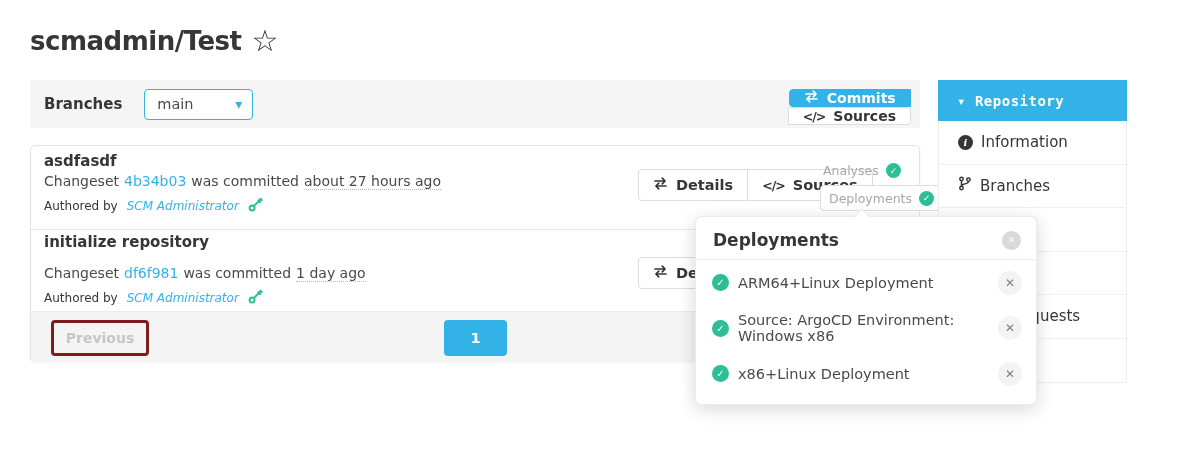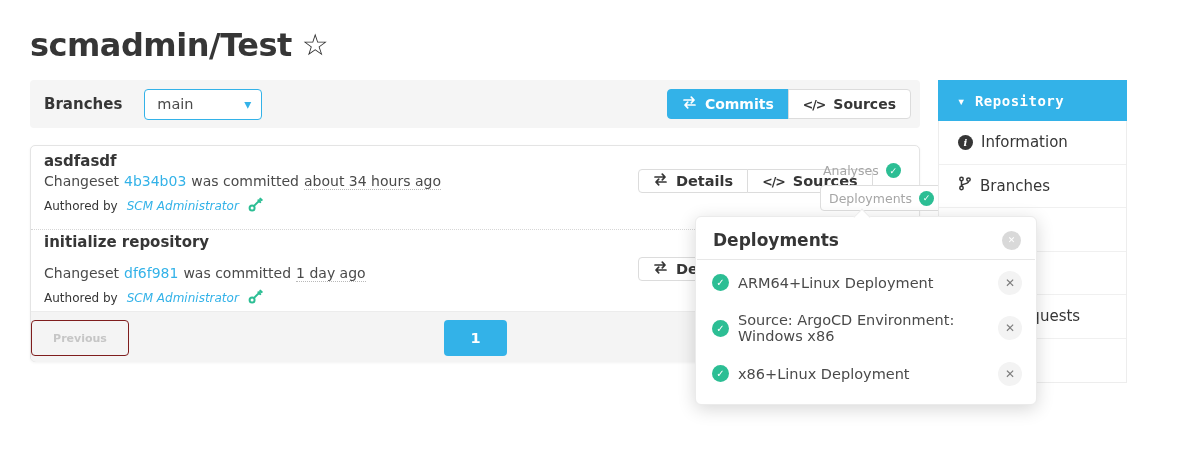--- a/index.html
+++ b/index.html
@@ -2,75 +2,75 @@
 <html><head>
 <meta charset="utf-8">
 <style>
   * { margin:0; padding:0; box-sizing:border-box; }
   html,body { background:#fff; }
   body { font-family:"DejaVu Sans","Liberation Sans",sans-serif; color:#363636; }
   .canvas { position:relative; width:1180px; height:473px; background:#fff; overflow:hidden; }
 
   
   .page-title { position:absolute; left:30px; top:26px; display:flex; align-items:center; gap:10px; }
-  .page-title h1 { font-size:32px; font-weight:bold; color:#363636; letter-spacing:-0.5px; }
+  .page-title h1 { font-size:26px; font-weight:bold; color:#363636; letter-spacing:-0.5px; }
   .fav-star { font-size:30px; line-height:1; color:#2f2f2f; cursor:pointer; }
 
   
   .toolbar { position:absolute; left:30px; top:80px; width:890px; height:48px;
              background:#f5f5f5; border-radius:4px; display:flex; align-items:center; }
   .toolbar-label { font-weight:bold; font-size:15px; margin-left:14px; }
-  .branch-select { margin-left:22px; width:118px; height:31px; background:#fff;
+  .branch-select { margin-left:22px; width:109px; height:31px; background:#fff;
                    border:1px solid #33b2e8; border-radius:4px; display:flex; align-items:center;
                    padding:0 10px 0 12px; cursor:pointer; }
   .branch-select .val { font-size:14.5px; color:#4a4a4a; flex:1; }
   .chev { color:#33b2e8; font-size:14px; line-height:1; }
   .toolbar-spacer { flex:1; }
   .btn-group { display:inline-flex; }
   .btn { display:inline-flex; align-items:center; gap:8px; background:#fff; border:1px solid #dcdcdc;
          color:#363636; font-weight:600; font-size:14px; padding:0 14px; cursor:pointer;
          font-family:inherit; }
   .btn + .btn { margin-left:-1px; }
   .btn:first-child { border-radius:4px 0 0 4px; }
   .btn:last-child { border-radius:0 4px 4px 0; }
   .btn.active { background:#33b2e8; border-color:#33b2e8; color:#fff; }
-  .vbtns { height:30px; margin-right:9px; }
+  .vbtns { height:30px; margin-right:9px;flex-direction:column; }
   .vbtns .btn { height:30px; }
   .code-glyph { font-weight:bold; font-size:12.5px; letter-spacing:-1px; }
 
   
   .panel { position:absolute; left:30px; top:145px; width:890px; height:217px; background:#fff;
            border:1px solid #e4e4e4; border-radius:5px; box-shadow:0 1px 3px rgba(0,0,0,0.05); }
   .commit-title { position:absolute; left:13px; font-size:15px; font-weight:bold; color:#363636; }
   .commit-line { position:absolute; left:13px; display:flex; gap:5px; align-items:baseline;
                  font-size:14px; color:#4a4a4a; }
   .link { color:#33b2e8; text-decoration:none; cursor:pointer; }
   .time-ago { border-bottom:1px dotted #b9b9b9; cursor:help; }
   .commit-author { position:absolute; left:13px; display:flex; gap:9px; align-items:center;
                    font-size:12px; color:#363636; }
   .commit-author .link { font-size:12px;font-style:italic; }
   .row-divider { position:absolute; left:0; right:0; top:83px; border-top:1px dotted #d6d6d6; }
   .rowbtns { position:absolute; left:607px; }
-  .rowbtns .btn { height:24px; font-size:14.5px;justify-content:flex-end; }
+  .rowbtns .btn { height:32px; font-size:14.5px;justify-content:flex-end; }
   .badge-line { position:absolute; display:flex; align-items:center; gap:7px;
                 font-size:12.5px; color:#a6a6a6; }
   .badge-box { position:absolute; display:flex; align-items:center; gap:7px; font-size:12.5px;
                color:#a6a6a6; border:1px solid #dedede; border-radius:4px; background:#fff;
                padding:0 8px; height:26px; cursor:pointer; }
   .check { display:inline-flex; align-items:center; justify-content:center; background:#2cbe94;
            color:#fff; border-radius:50%; font-weight:bold; }
   .check.sm { width:15px; height:15px; font-size:9px; }
   .check.md { width:17px; height:17px; font-size:10px; }
 
   
   .panel-footer { position:absolute; left:0; right:0; top:165px; height:51px; background:#f4f4f4;
                   border-top:1px solid #ececec; border-radius:0 0 5px 5px; }
-  .btn-prev { position:absolute; left:0; top:8px; width:98px; height:36px; background:transparent;
-              border:1px solid #7f1d1d; border-radius:4px; color:#c6c6c6; font-weight:600;
-              font-size:11px; font-family:inherit; }
+  .btn-prev { position:absolute; left:20px; top:8px; width:98px; height:36px; background:transparent;
+              border:3px solid #7f1d1d; border-radius:4px; color:#c6c6c6; font-weight:600;
+              font-size:14px; font-family:inherit; }
   .btn-page { position:absolute; left:413px; top:8px; width:63px; height:36px; background:#33b2e8;
               border:none; border-radius:4px; color:#fff; font-weight:600; font-size:14.5px;
               cursor:pointer; font-family:inherit; }
 
   
   .sidebar { position:absolute; left:938px; top:80px; width:189px; z-index:10; }
   .sidebar-header { height:41px; background:#33b2e8; color:#fff; display:flex; align-items:center;
                     gap:9px; padding-left:19px; font-family:"DejaVu Sans Mono","Liberation Mono",monospace;
                     font-weight:bold; font-size:14px; letter-spacing:0.5px; cursor:pointer; }
   .sidebar-list { border:1px solid #ededed; border-top:none; background:#fff; }
@@ -133,21 +133,21 @@
     </div>
   </div>
 
   <div class="panel">
 
     <p class="commit-title" style="top:6px;">asdfasdf</p>
     <p class="commit-line" style="top:27px;">
       <span>Changeset</span>
       <a class="link">4b34b03</a>
       <span>was committed</span>
-      <span class="time-ago">about 34 hours ago</span>
+      <span class="time-ago">about 27 hours ago</span>
     </p>
     <p class="commit-author" style="top:51px;">
       <span>Authored by</span>
       <a class="link">SCM Administrator</a>
       <span>
         <svg width="15" height="15" viewBox="0 0 15 15">
             <circle cx="4.1" cy="10.9" r="2.5" fill="none" stroke="#2cbe94" stroke-width="2"></circle>
             <path d="M6.1 8.9L12.9 2.1M10.4 3.2l1.9 1.9M12.3 1.6l1.4 1.4" fill="none" stroke="#2cbe94" stroke-width="2" stroke-linecap="round"></path>
           </svg>
       </span>

